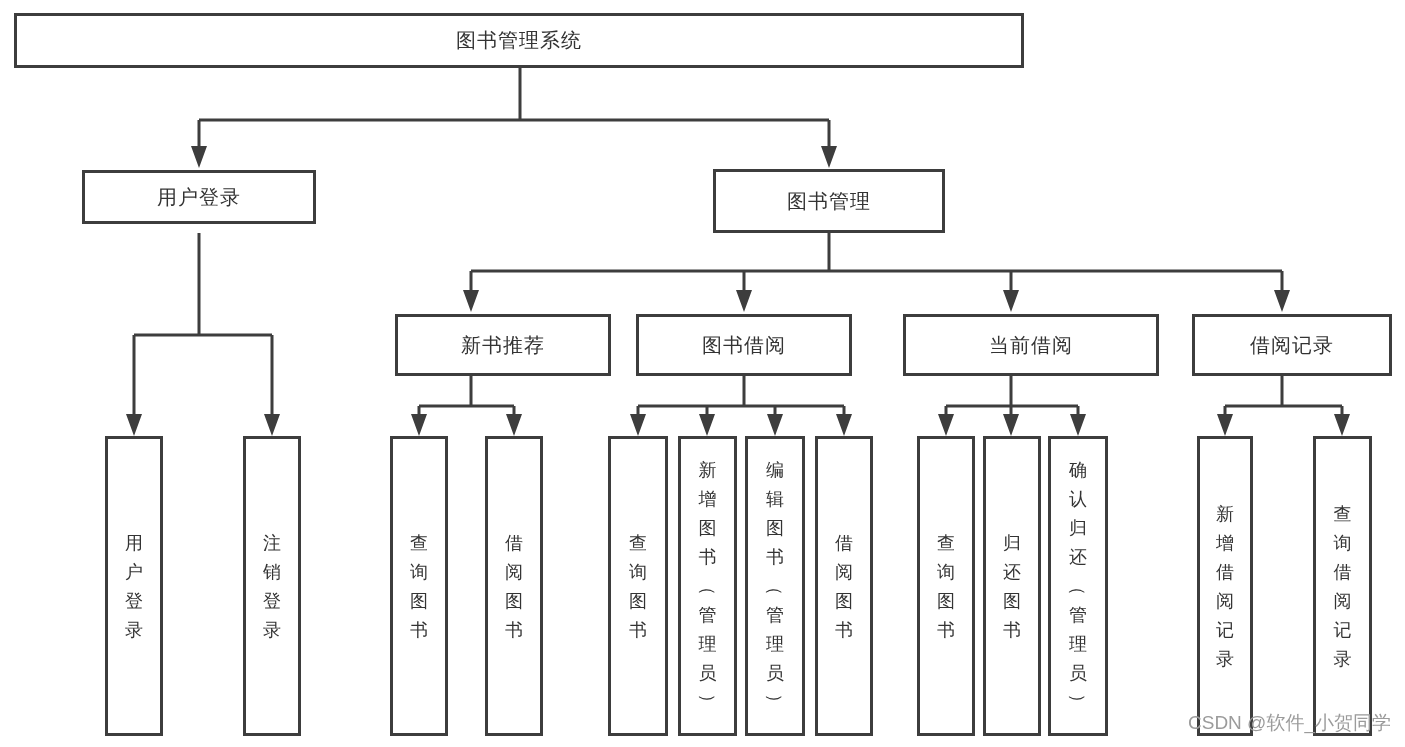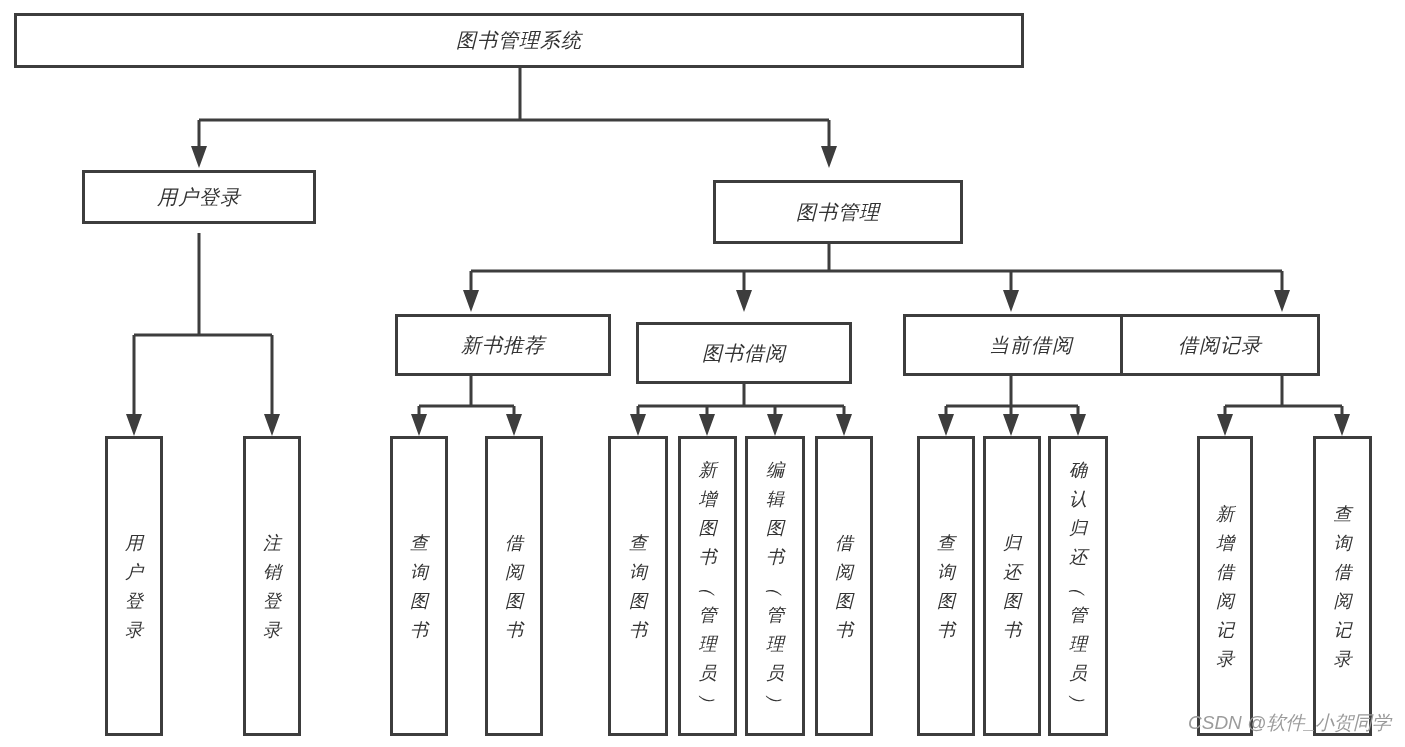--- a/index.html
+++ b/index.html
@@ -15,54 +15,53 @@
     font-family:"Liberation Sans","DejaVu Sans",sans-serif;
   }
   .wires{position:absolute;left:0;top:0;width:1405px;height:747px;pointer-events:none;}
   .wire{stroke:var(--line);stroke-width:3;fill:none;}
   .ahead{fill:var(--line);stroke:none;}
   .node{
     position:absolute;box-sizing:border-box;
     border:3px solid var(--line);background:#fff;color:var(--text);
     display:flex;align-items:center;justify-content:center;
     z-index:2;
-    font-style:italic;
   }
   .box-h{font-size:20px;letter-spacing:1px;}
   .box-v{flex-direction:column;font-size:18px;}
   .vch{height:29px;display:flex;align-items:center;justify-content:center;}
   .vch.rot{transform:rotate(90deg);}
   
   .b-root{left:14px;top:13px;width:1010px;height:55px;}
   
   .b-l2-0{left:82px;top:170px;width:234px;height:54px;}
-  .b-l2-1{left:713px;top:180px;width:250px;height:64px;}
+  .b-l2-1{left:713px;top:169px;width:232px;height:64px;}
   
   .b-l3-0{left:363px;top:314px;width:216px;height:62px;margin-left:32px;}
-  .b-l3-1{left:636px;top:314px;width:216px;height:62px;margin-top:8px;}
+  .b-l3-1{left:636px;top:314px;width:216px;height:62px;}
   .b-l3-2{left:903px;top:314px;width:256px;height:62px;text-align:right;}
-  .b-l3-3{left:1120px;top:314px;width:200px;height:62px;}
+  .b-l3-3{left:1192px;top:314px;width:200px;height:62px;}
   
   .leaf{top:436px;height:300px;}
   .b-lf-0{left:105px;width:58px;}
   .b-lf-1{left:243px;width:58px;}
   .b-lf-2{left:390px;width:58px;}
   .b-lf-3{left:485px;width:58px;}
   .b-lf-4{left:608px;width:60px;}
   .b-lf-5{left:678px;width:59px;}
   .b-lf-6{left:745px;width:60px;}
   .b-lf-7{left:815px;width:58px;}
   .b-lf-8{left:917px;width:58px;}
   .b-lf-9{left:983px;width:58px;}
   .b-lf-10{left:1048px;width:60px;}
   .b-lf-11{left:1197px;width:56px;}
   .b-lf-12{left:1313px;width:59px;}
   .watermark{
     position:absolute;left:1188px;top:710px;z-index:6;
-    font-size:19px;color:var(--wm);white-space:nowrap;font-style:italic;
+    font-size:19px;color:var(--wm);white-space:nowrap;
   }
 </style>
 </head>
 <body>
 
 <svg class="wires" viewBox="0 0 1405 747" xmlns="http://www.w3.org/2000/svg">
   <path class="wire" d="
     M520 68 V120 M199 120 H829 M199 120 V150 M829 120 V150
     M199 233 V335 M134 335 H272 M134 335 V418 M272 335 V418
     M829 233 V271 M471 271 H1282 M471 271 V294 M744 271 V294 M1011 271 V294 M1282 271 V294

